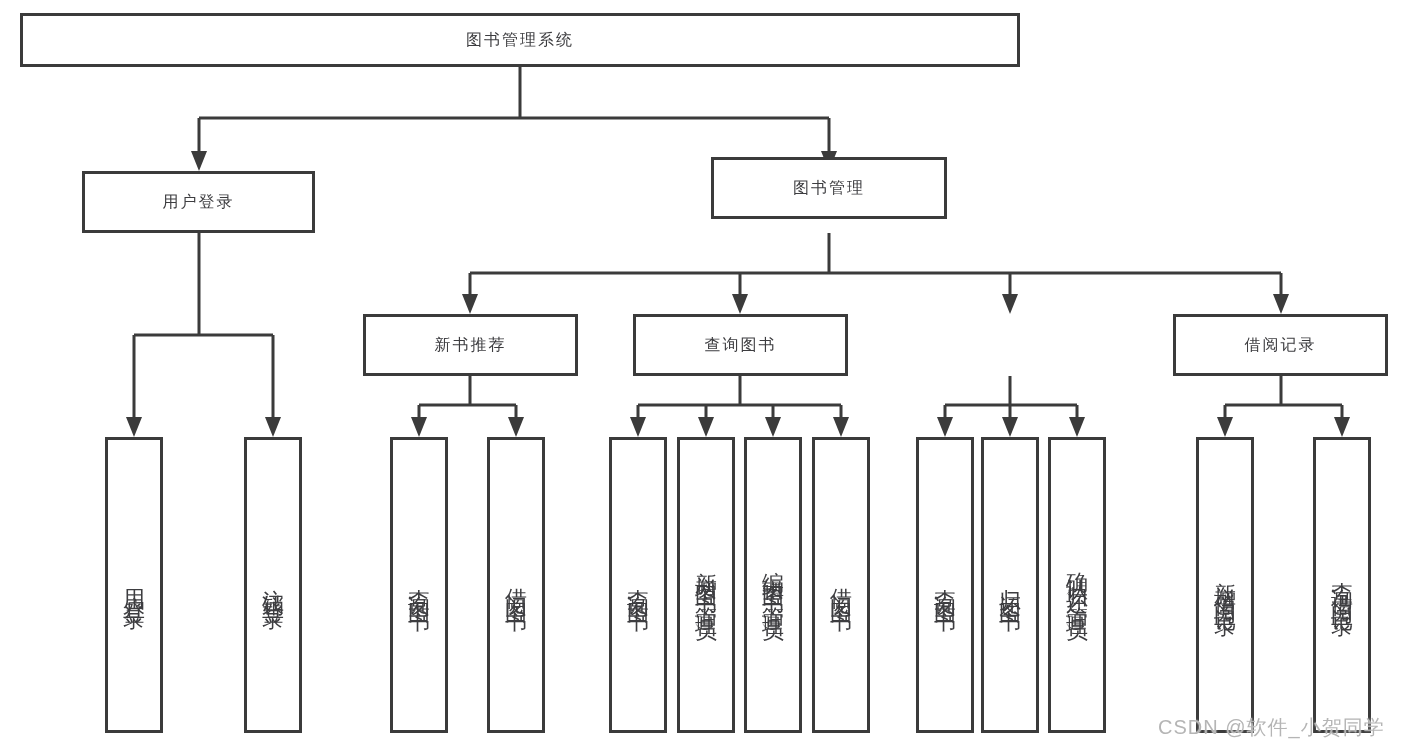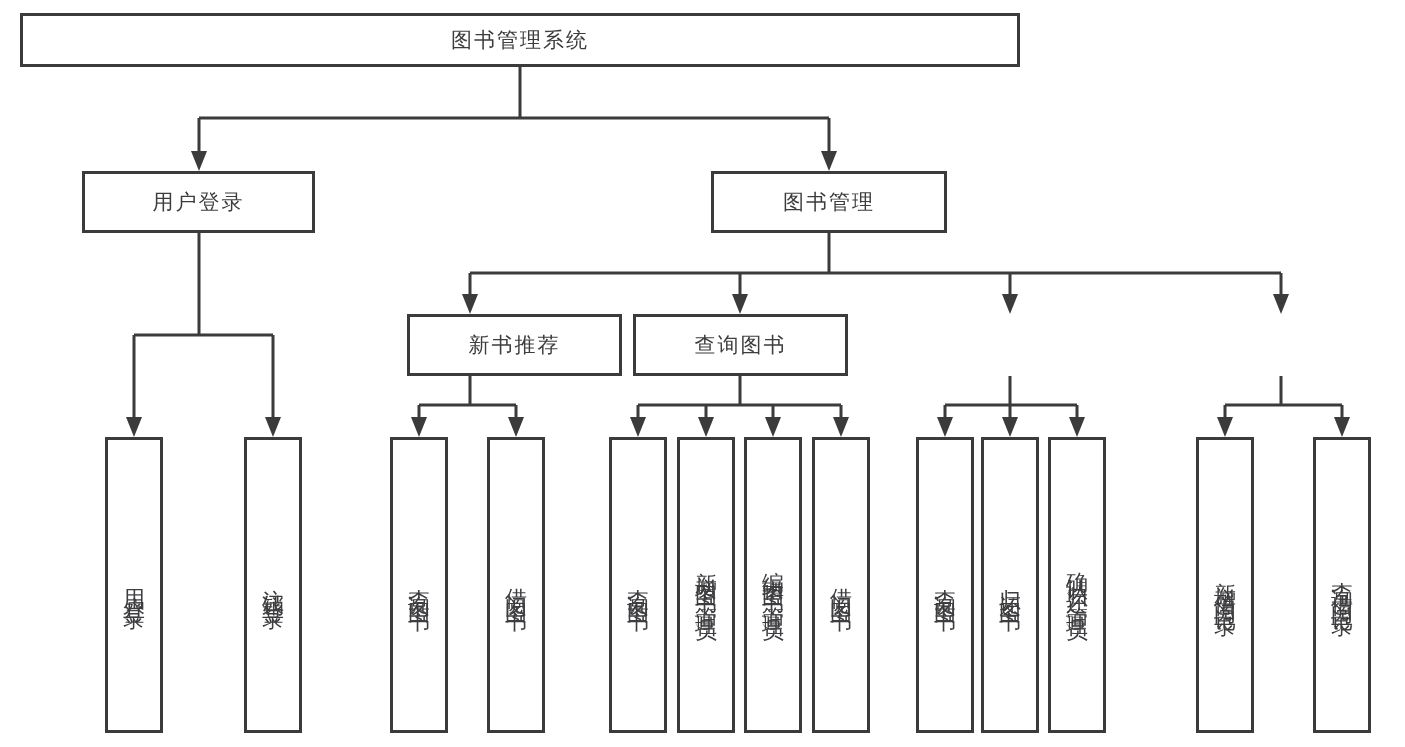--- a/index.html
+++ b/index.html
@@ -22,37 +22,37 @@
     box-sizing: border-box;
     border: 3px solid #3b3b3b;
     background: #ffffff;
     color: #3d3d40;
     display: flex;
     align-items: center;
     justify-content: center;
     z-index: 2;
   }
   .node.h {
-    font-size: 21px;
+    font-size: 16px;
     letter-spacing: 2px;
     white-space: nowrap;
   }
   .node.v span {
     writing-mode: vertical-rl;
     text-orientation: mixed;
     font-size: 22px;
     letter-spacing: 7px;
     line-height: 1;
     white-space: nowrap;
   }
   .root-box   { left: 20px;   top: 13px;  width: 1000px; height: 54px; }
   .lvl2-a     { left: 82px;   top: 171px; width: 233px;  height: 62px; }
-  .lvl2-b     { left: 711px;  top: 171px; width: 236px;  height: 62px; }
+  .lvl2-b     { left: 711px;  top: 157px; width: 236px;  height: 62px; }
   .lvl3       { top: 314px; height: 62px; width: 215px; }
-  .lvl3-a { left: 363px; margin-left: 44px; }
+  .lvl3-a { left: 363px; }
   .lvl3-b { left: 633px; }
   .lvl3-c { left: 903px; }
   .lvl3-d { left: 1173px; }
   .leaf { top: 437px; height: 296px; width: 58px; }
   .leaf-g1a { left: 105px; }
   .leaf-g1b { left: 244px; }
   .leaf-g2a { left: 390px; }
   .leaf-g2b { left: 487px; }
   .leaf-g3a { left: 609px; }
   .leaf-g3b { left: 677px; }
@@ -120,20 +120,21 @@
     </g>
   </svg>
 
   <div class="node h root-box">图书管理系统</div>
 
   <div class="node h lvl2-a">用户登录</div>
   <div class="node h lvl2-b">图书管理</div>
 
   <div class="node h lvl3 lvl3-a">新书推荐</div>
   <div class="node h lvl3 lvl3-b">查询图书</div>
+  <div class="node h lvl3 lvl3-d">借阅记录</div>
 
   <div class="node v leaf leaf-g1a">
     <span>用户登录</span>
   </div>
   <div class="node v leaf leaf-g1b">
     <span>注销登录</span>
   </div>
 
   <div class="node v leaf leaf-g2a">
     <span>查询图书</span>
@@ -165,14 +166,15 @@
     <span>确认归还（管理员）</span>
   </div>
 
   <div class="node v leaf leaf-g5a">
     <span>新增借阅记录</span>
   </div>
   <div class="node v leaf leaf-g5b">
     <span>查询借阅记录</span>
   </div>
 
+  <div id="watermark">CSDN @软件_小贺同学</div>
 
 </div>
 
 </body></html>

